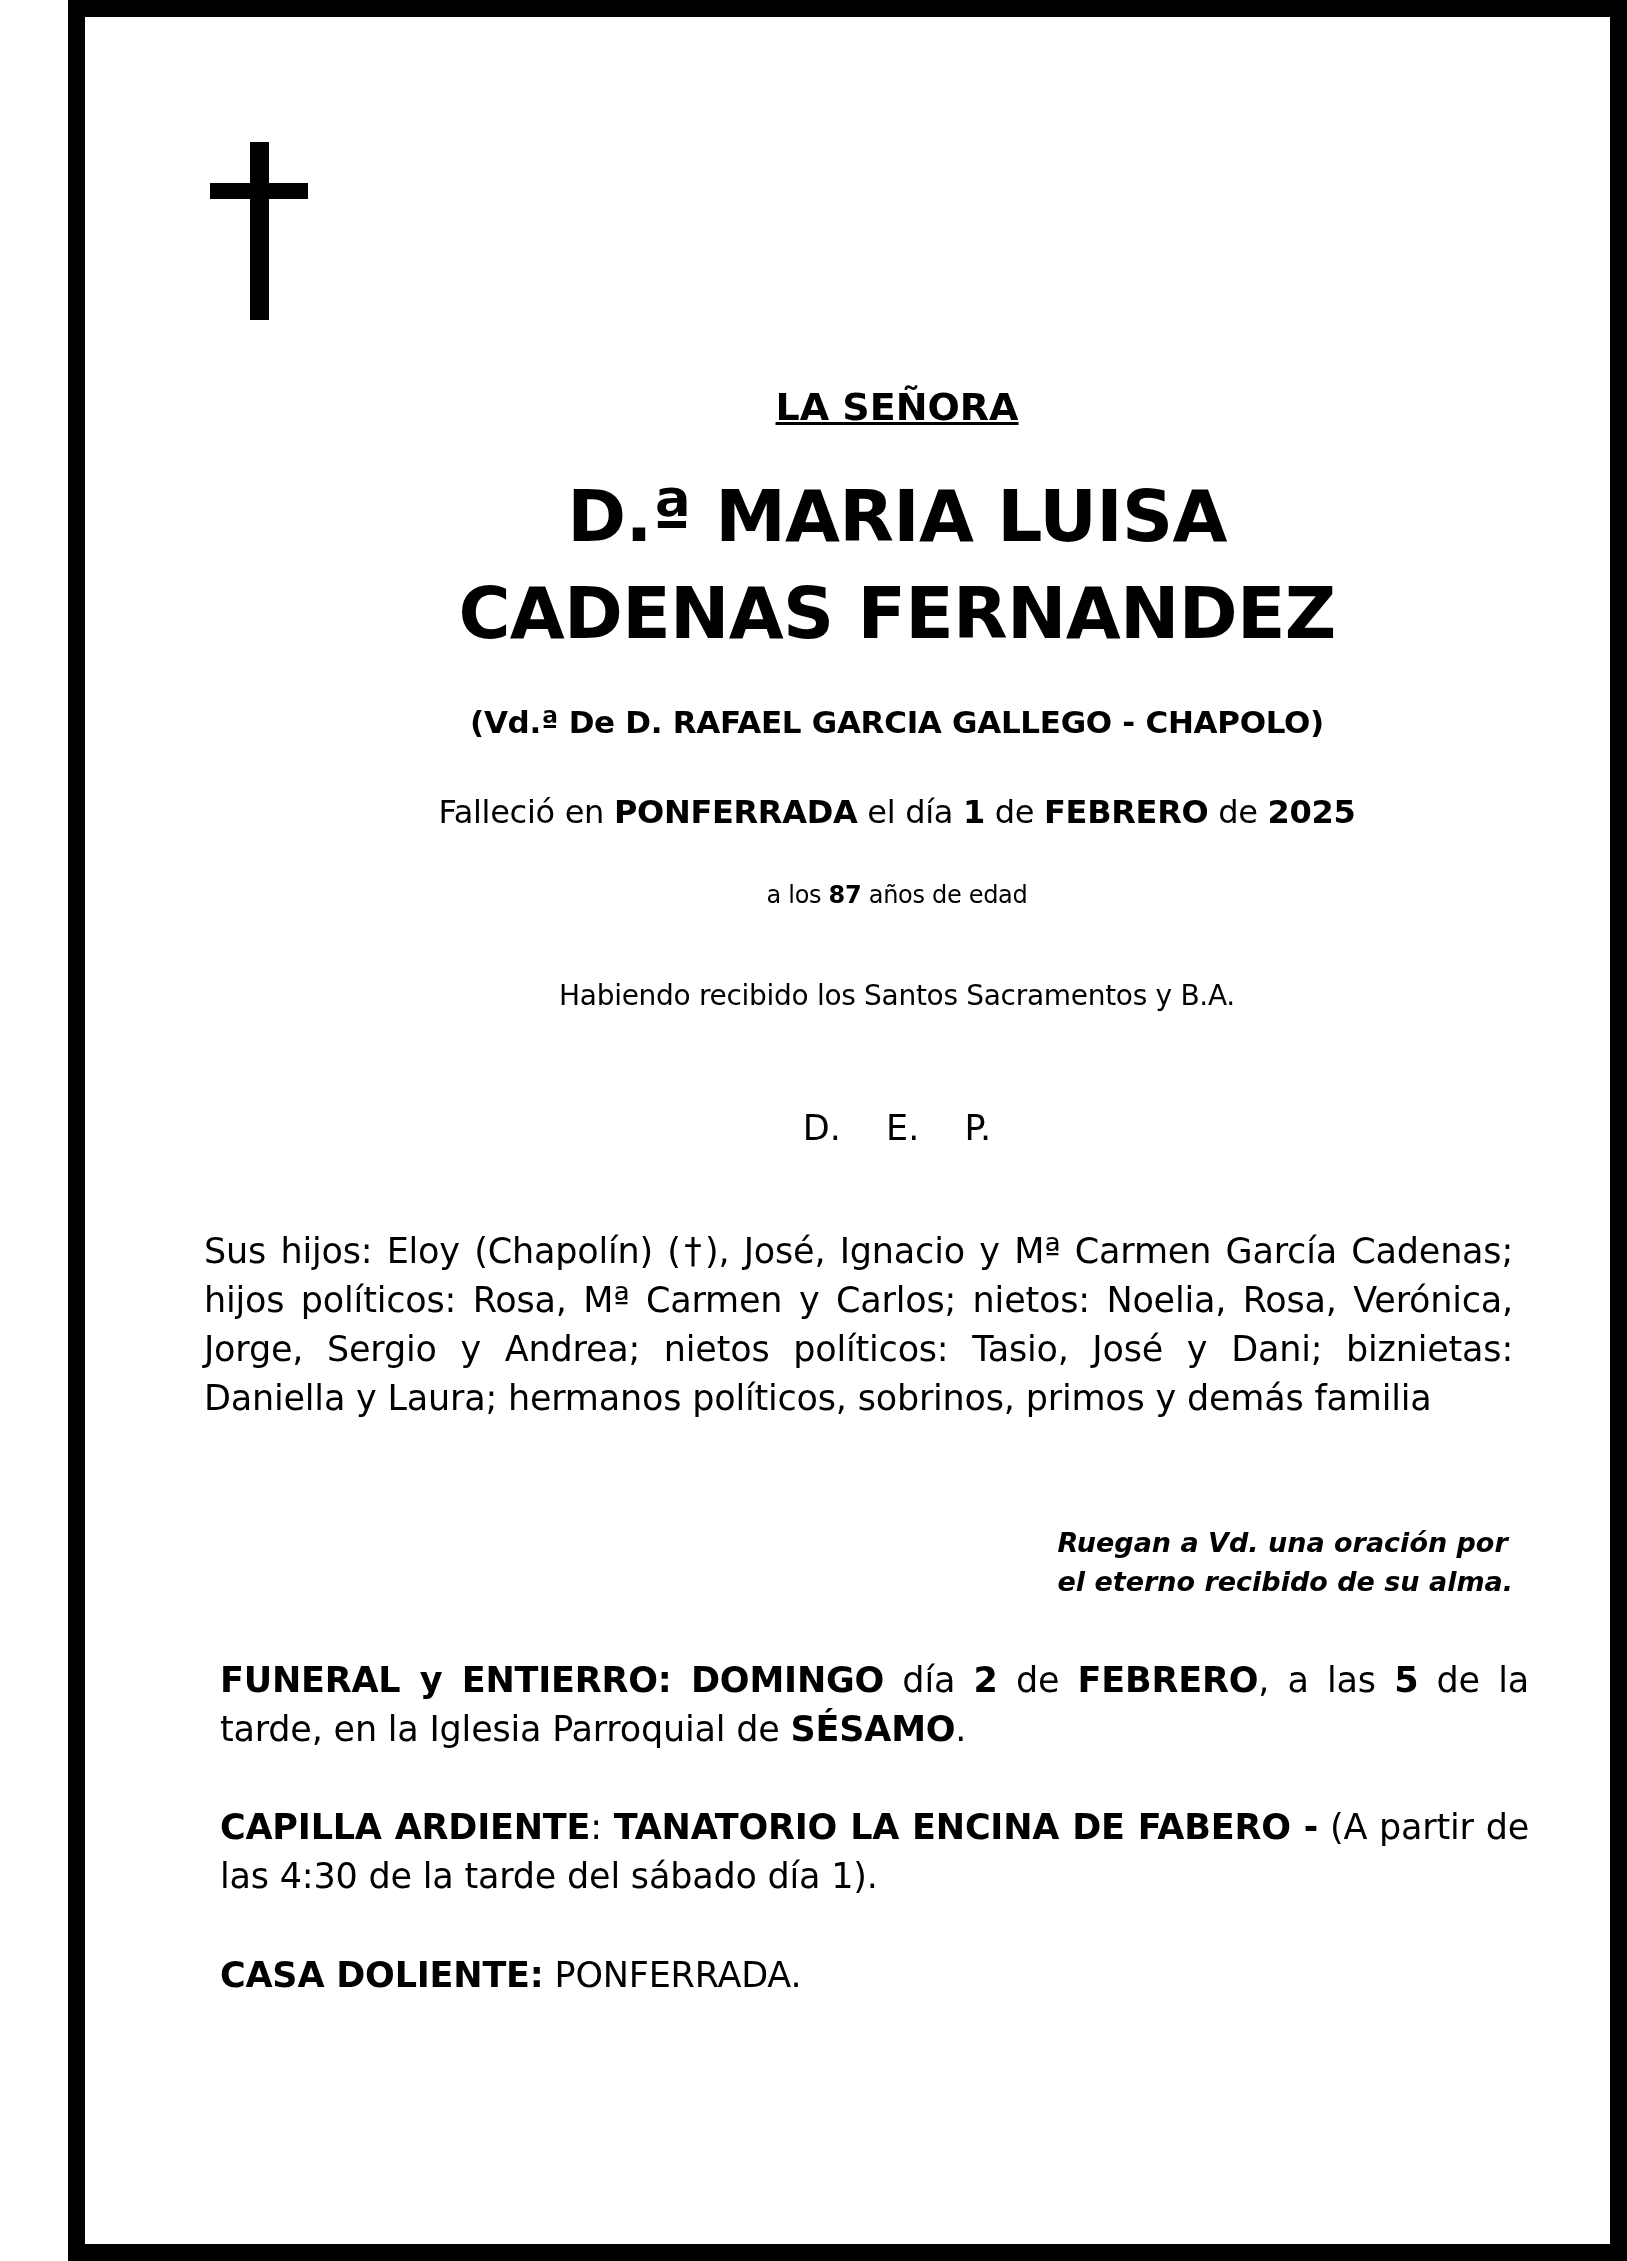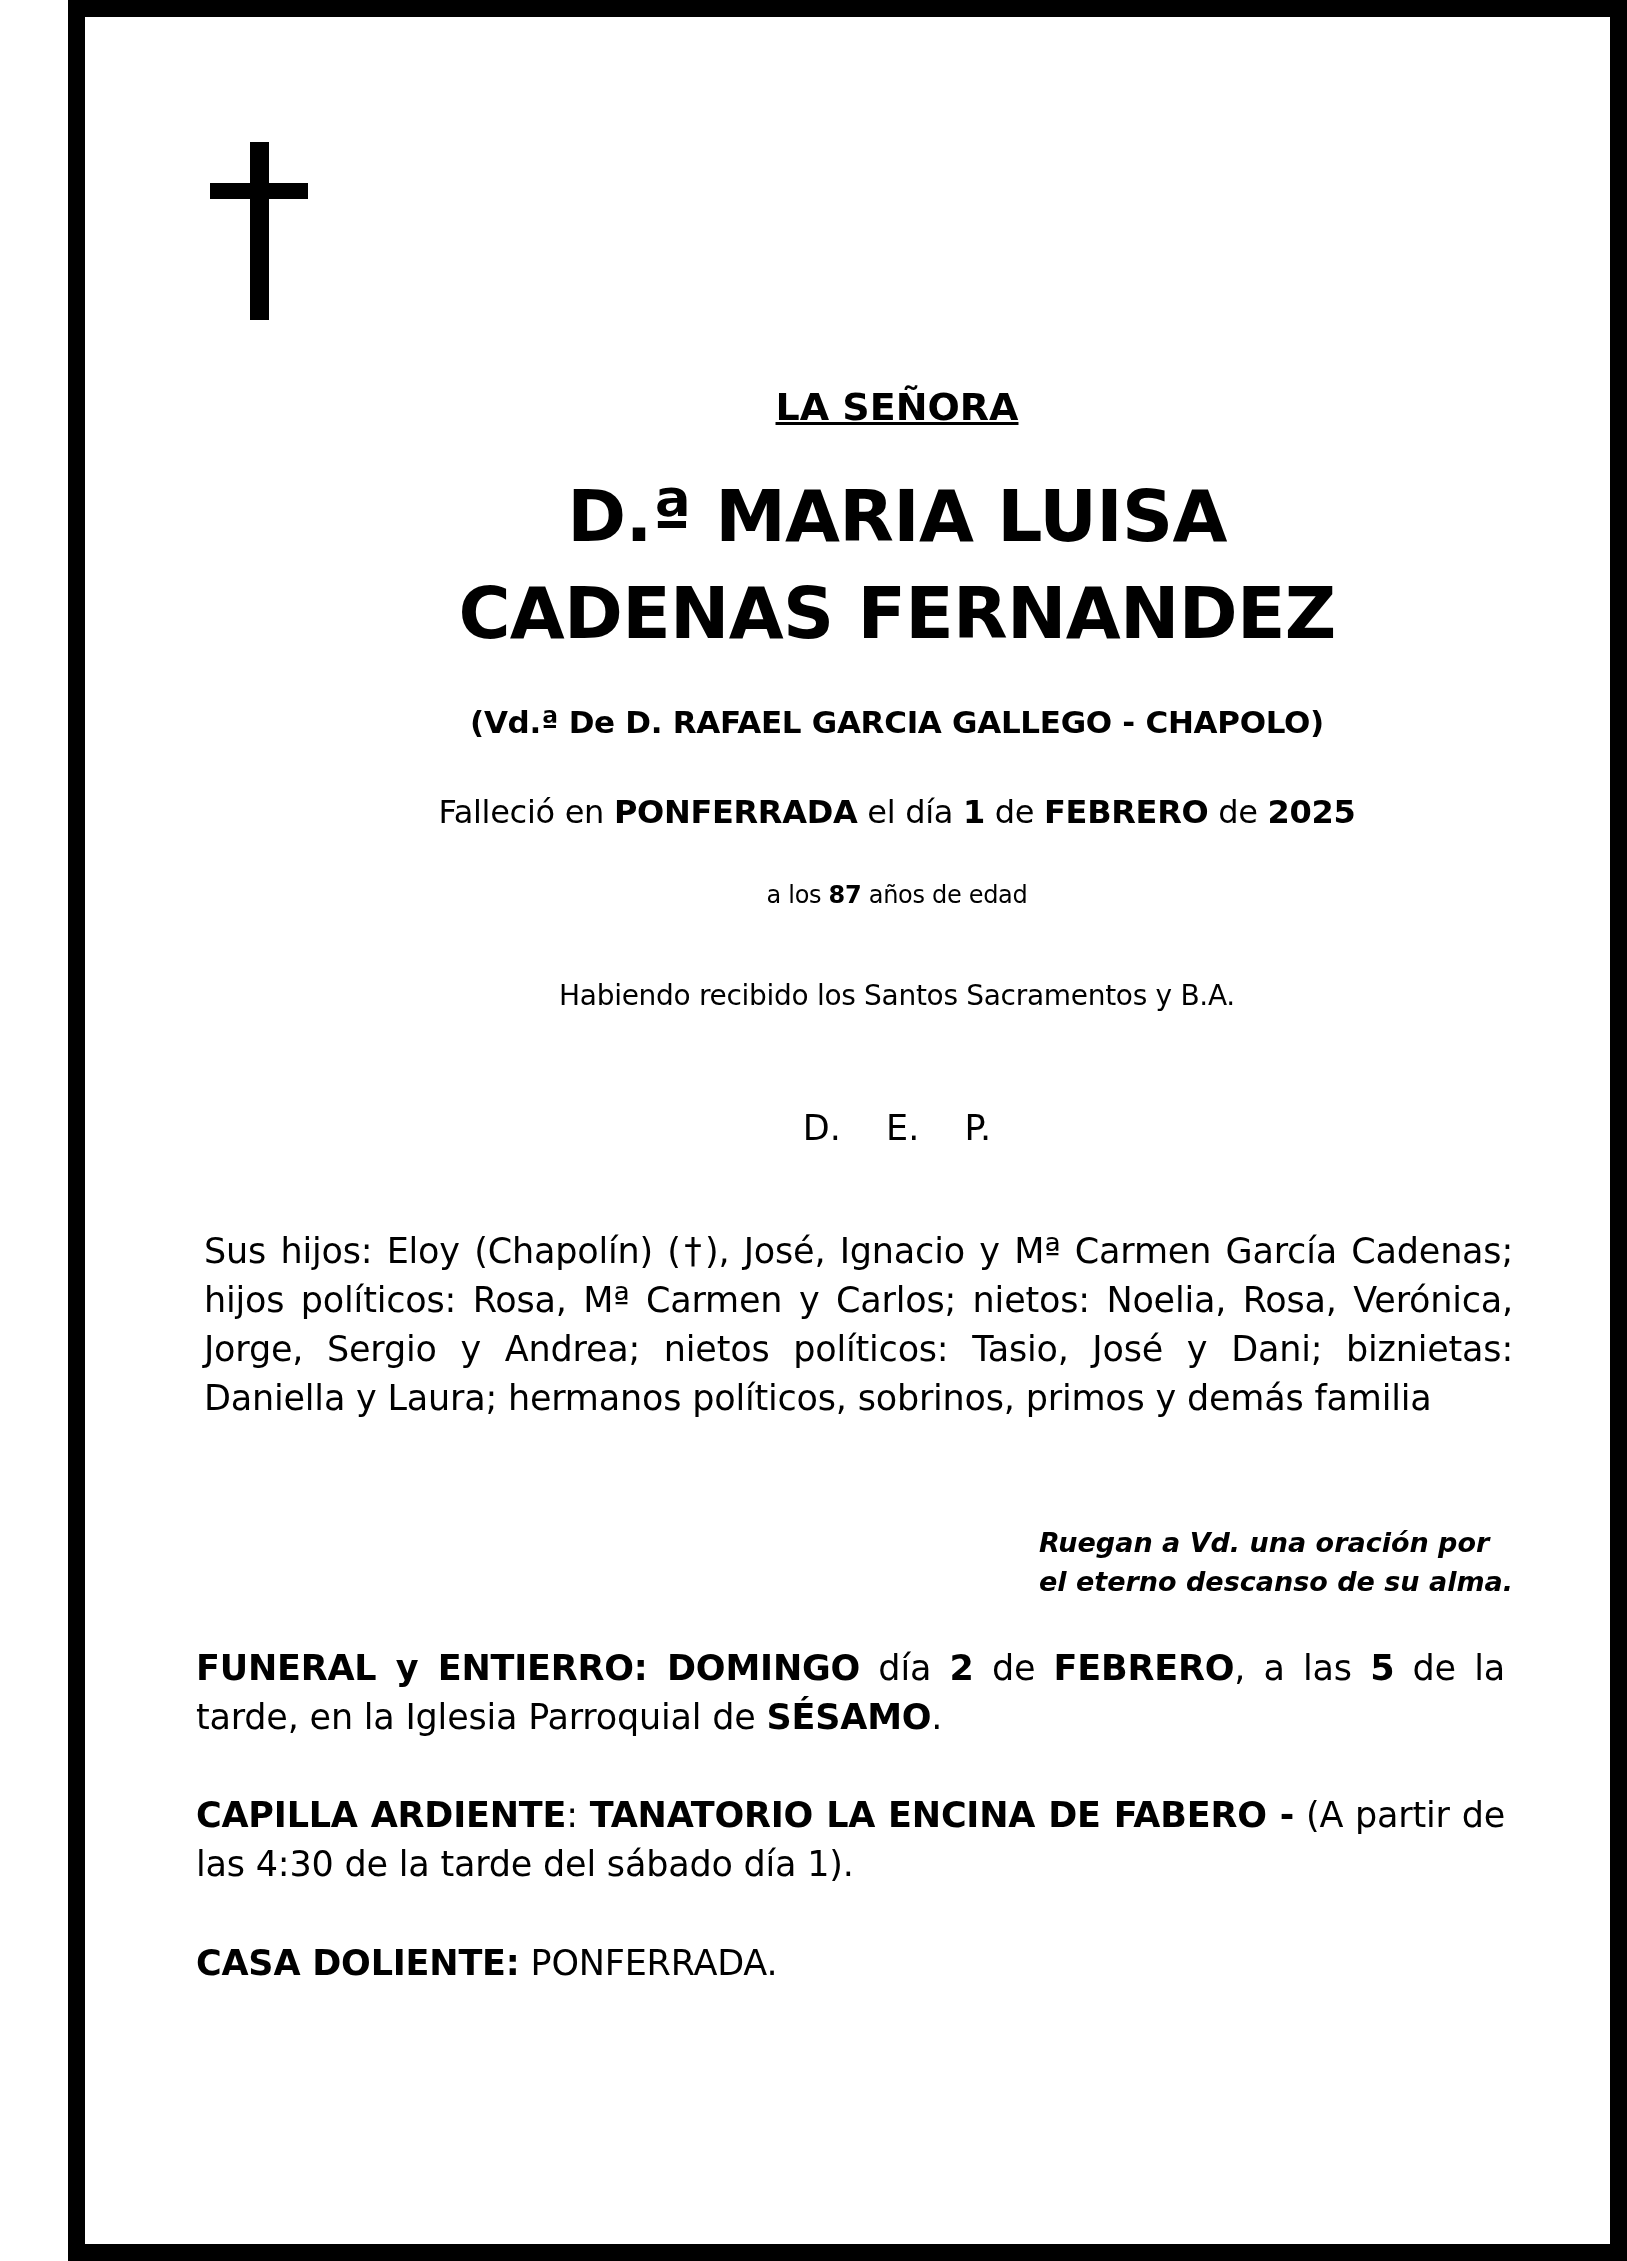--- a/index.html
+++ b/index.html
@@ -20,22 +20,22 @@
   .widow { font-size: 31px; font-weight: bold; top: 707px; letter-spacing: -0.3px; }
   .death { font-size: 32px; top: 796px; letter-spacing: -0.3px; }
   .age { font-size: 24px; top: 883px; letter-spacing: -0.3px; }
   .sacr { font-size: 28px; top: 982px; letter-spacing: -0.3px; }
   .dep { font-size: 35px; font-weight: normal; top: 1111px; word-spacing: 34px; }
   .family { position: absolute; left: 204px; top: 1227px; width: 1309px; font-size: 35px;
             line-height: 49px; text-align: justify; letter-spacing: -0.2px; }
   .prayer { position: absolute; right: 115px; top: 1523px; font-size: 27px;
             font-weight: bold; font-style: italic; line-height: 39px; }
   .prayer div { white-space: pre; }
-  .block { position: absolute; left: 196px; width: 1309px; font-size: 35px; line-height: 49px;
-           text-align: justify; letter-spacing: -0.2px; }
+  .block { position: absolute; left: 220px; width: 1309px; font-size: 35px; line-height: 49px;
+           text-align: justify; letter-spacing: -0.2px; margin-top: 12px; }
   .funeral { top: 1644px; }
   .capilla { top: 1791px; }
   .casa { top: 1939px; }
 </style>
 </head>
 <body>
 
 <div class="frame"></div>
 
 <div class="cross">
@@ -53,21 +53,21 @@
 <div class="line center age"><span>a los </span><b>87</b><span> años de edad</span></div>
 
 <div class="line center sacr">Habiendo recibido los Santos Sacramentos y B.A.</div>
 
 <div class="line center dep">D. E. P.</div>
 
 <div class="family">Sus hijos: Eloy (Chapolín) (†), José, Ignacio y Mª Carmen García Cadenas; hijos políticos: Rosa, Mª Carmen y Carlos; nietos: Noelia, Rosa, Verónica, Jorge, Sergio y Andrea; nietos políticos: Tasio,  José y Dani; biznietas: Daniella y Laura; hermanos políticos, sobrinos, primos y demás familia</div>
 
 <div class="prayer">
   <div>Ruegan a Vd. una oración por</div>
-  <div>el eterno descanso de su alma.</div>
+  <div>el eterno recibido de su alma.</div>
 </div>
 
 <div class="block funeral"><b>FUNERAL y ENTIERRO: DOMINGO</b><span> día </span><b>2</b><span> de </span><b>FEBRERO</b><span>, a las </span><b>5</b><span> de la tarde, en la Iglesia Parroquial de </span><b>SÉSAMO</b><span>.</span></div>
 
 <div class="block capilla"><b>CAPILLA ARDIENTE</b><span>: </span><b>TANATORIO LA ENCINA DE FABERO -</b><span> (A partir de las 4:30 de la tarde del sábado día 1).</span></div>
 
 <div class="block casa"><b>CASA DOLIENTE:</b><span> PONFERRADA.</span></div>
 
 
 </body></html>

